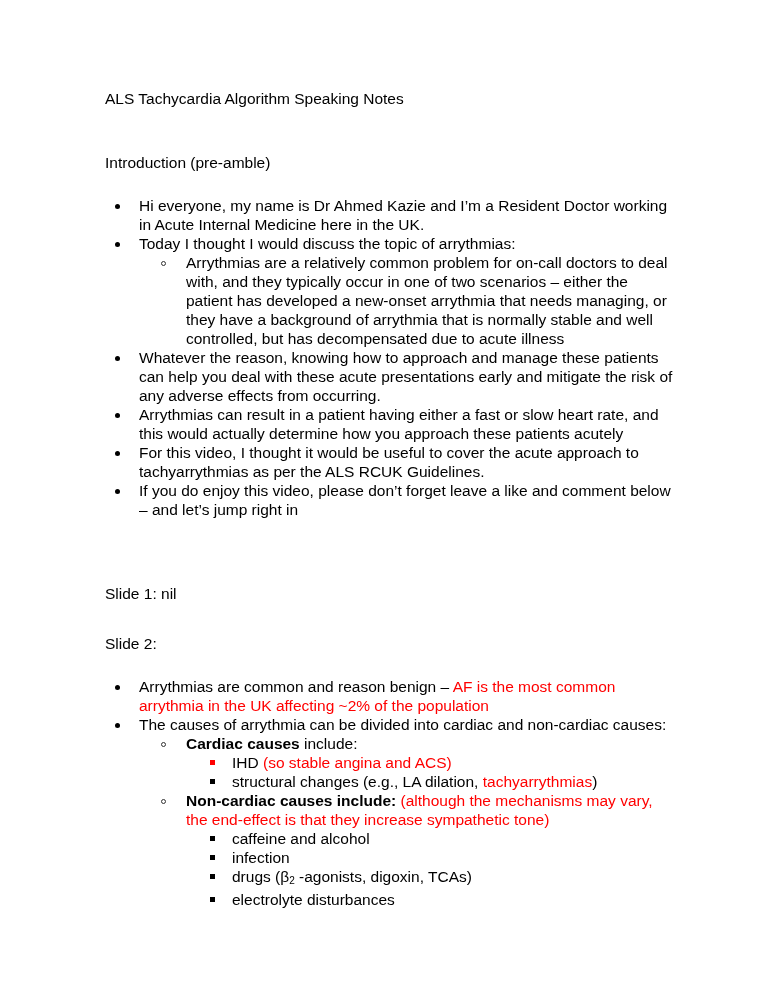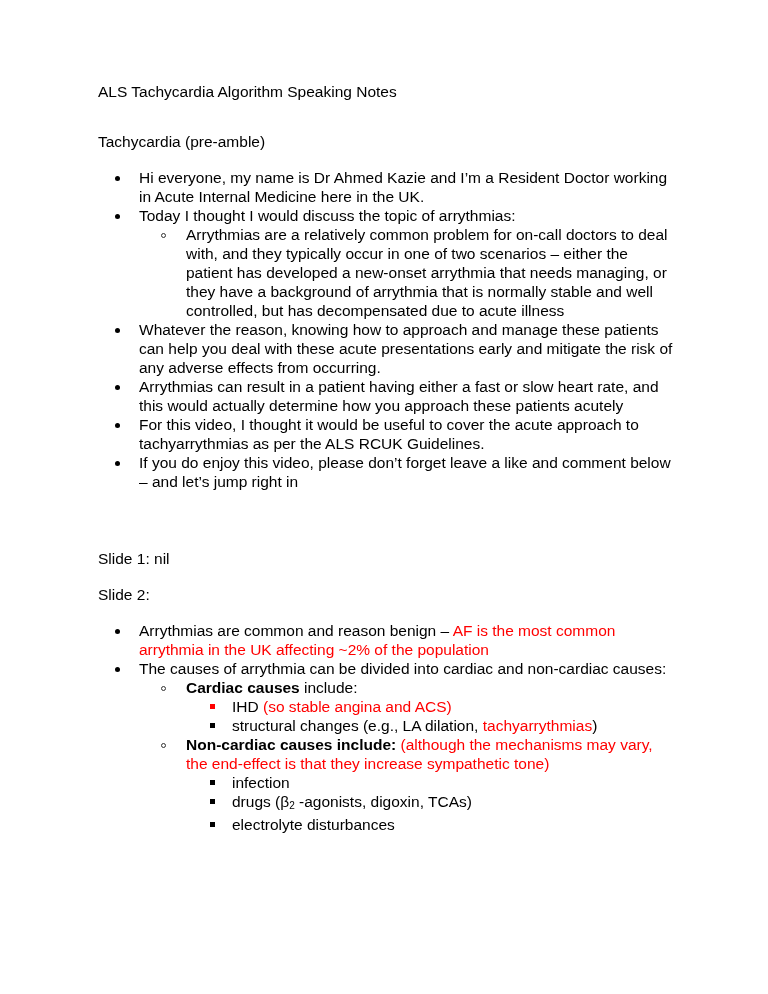--- a/index.html
+++ b/index.html
@@ -1,19 +1,19 @@
 <!DOCTYPE html>
 <html><head>
 <meta charset="utf-8">
 <style>
   html, body { margin: 0; padding: 0; background: #ffffff; }
   body { width: 768px; height: 994px; position: relative; overflow: hidden;
          font-family: "Liberation Sans", sans-serif; font-size: 15.5px; color: #000; }
   .page { position: absolute; left: 98px; top: 82px; width: 575px; line-height: 19px; }
-  .para { margin: 0; }
+  .para { margin: 7px; }
   .red { color: #ff0000; }
   .b { font-weight: bold; }
   ul { list-style: none; margin: 0; padding: 0; }
   li { position: relative; }
   .l1 { padding-left: 41px; }
   .l1 > .mk { position: absolute; left: 17px; top: 0; width: 10px; }
   .l1 > .mk::before { content: ""; position: absolute; left: 0; top: 8px; width: 5px; height: 5px; border-radius: 50%; background: #000; }
   .l2 { padding-left: 47px; }
   .l2 > .mk { position: absolute; left: 22px; top: 0; }
   .l2 > .mk::before { content: ""; position: absolute; left: 0; top: 8px; width: 5px; height: 5px; border-radius: 50%; border: 1px solid #333; box-sizing: border-box; }
@@ -22,21 +22,21 @@
   .l3 > .mk::before { content: ""; position: absolute; left: 0; top: 7px; width: 5px; height: 5px; background: #000; }
   .l3 > .mk.red-mk::before { background: #ff0000; }
   sub { font-size: 10px; vertical-align: -2px; }
 </style>
 </head>
 <body>
 
 <div class="page">
   <p class="para">ALS Tachycardia Algorithm Speaking Notes</p>
   <div style="height:31px"></div>
-  <p class="para">Tachycardia (pre-amble)</p>
+  <p class="para">Introduction (pre-amble)</p>
   <div style="height:17px"></div>
   <ul>
     <li class="l1"><span class="mk"></span><span>Hi everyone, my name is Dr Ahmed Kazie and I’m a Resident Doctor working in Acute Internal Medicine here in the UK.</span></li>
     <li class="l1"><span class="mk"></span><span>Today I thought I would discuss the topic of arrythmias:</span>
       <ul>
         <li class="l2"><span class="mk"></span><span>Arrythmias are a relatively common problem for on-call doctors to deal with, and they typically occur in one of two scenarios – either the patient has developed a new-onset arrythmia that needs managing, or they have a background of arrythmia that is normally stable and well controlled, but has decompensated due to acute illness</span></li>
       </ul>
     </li>
     <li class="l1"><span class="mk"></span><span>Whatever the reason, knowing how to approach and manage these patients can help you deal with these acute presentations early and mitigate the risk of any adverse effects from occurring.</span></li>
     <li class="l1"><span class="mk"></span><span>Arrythmias can result in a patient having either a fast or slow heart rate, and this would actually determine how you approach these patients acutely</span></li>
@@ -53,20 +53,21 @@
     <li class="l1"><span class="mk"></span><span>The causes of arrythmia can be divided into cardiac and non-cardiac causes:</span>
       <ul>
         <li class="l2"><span class="mk"></span><span class="b">Cardiac causes</span><span> include:</span>
           <ul>
             <li class="l3"><span class="mk red-mk"></span><span>IHD </span><span class="red">(so stable angina and ACS)</span></li>
             <li class="l3"><span class="mk"></span><span>structural changes (e.g., LA dilation, </span><span class="red">tachyarrythmias</span><span>)</span></li>
           </ul>
         </li>
         <li class="l2"><span class="mk"></span><span class="b">Non-cardiac causes include:</span><span class="red"> (although the mechanisms may vary, the end-effect is that they increase sympathetic tone)</span>
           <ul>
+            <li class="l3"><span class="mk"></span><span>caffeine and alcohol</span></li>
             <li class="l3"><span class="mk"></span><span>infection</span></li>
             <li class="l3"><span class="mk"></span><span>drugs (β</span><sub>2</sub><span> -agonists, digoxin, TCAs)</span></li>
             <li class="l3"><span class="mk"></span><span>electrolyte disturbances</span></li>
           </ul>
         </li>
       </ul>
     </li>
   </ul>
 </div>
 

